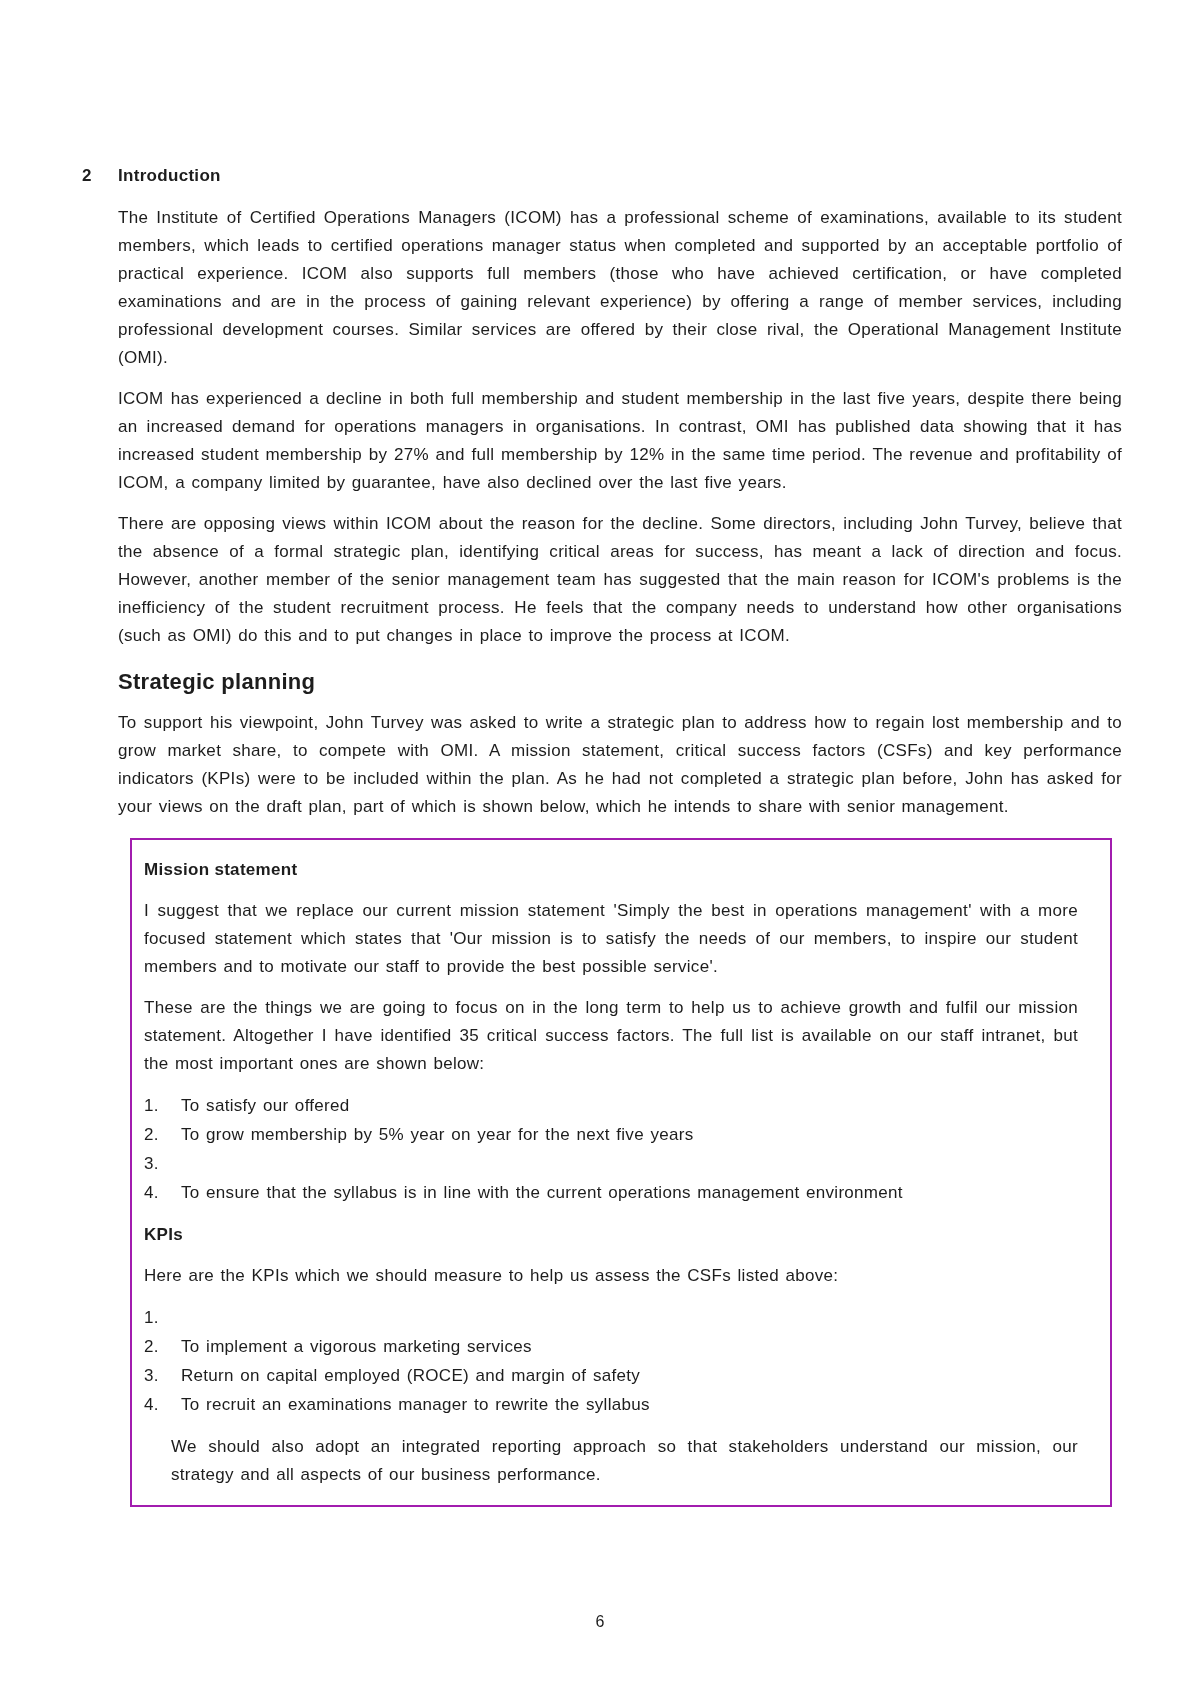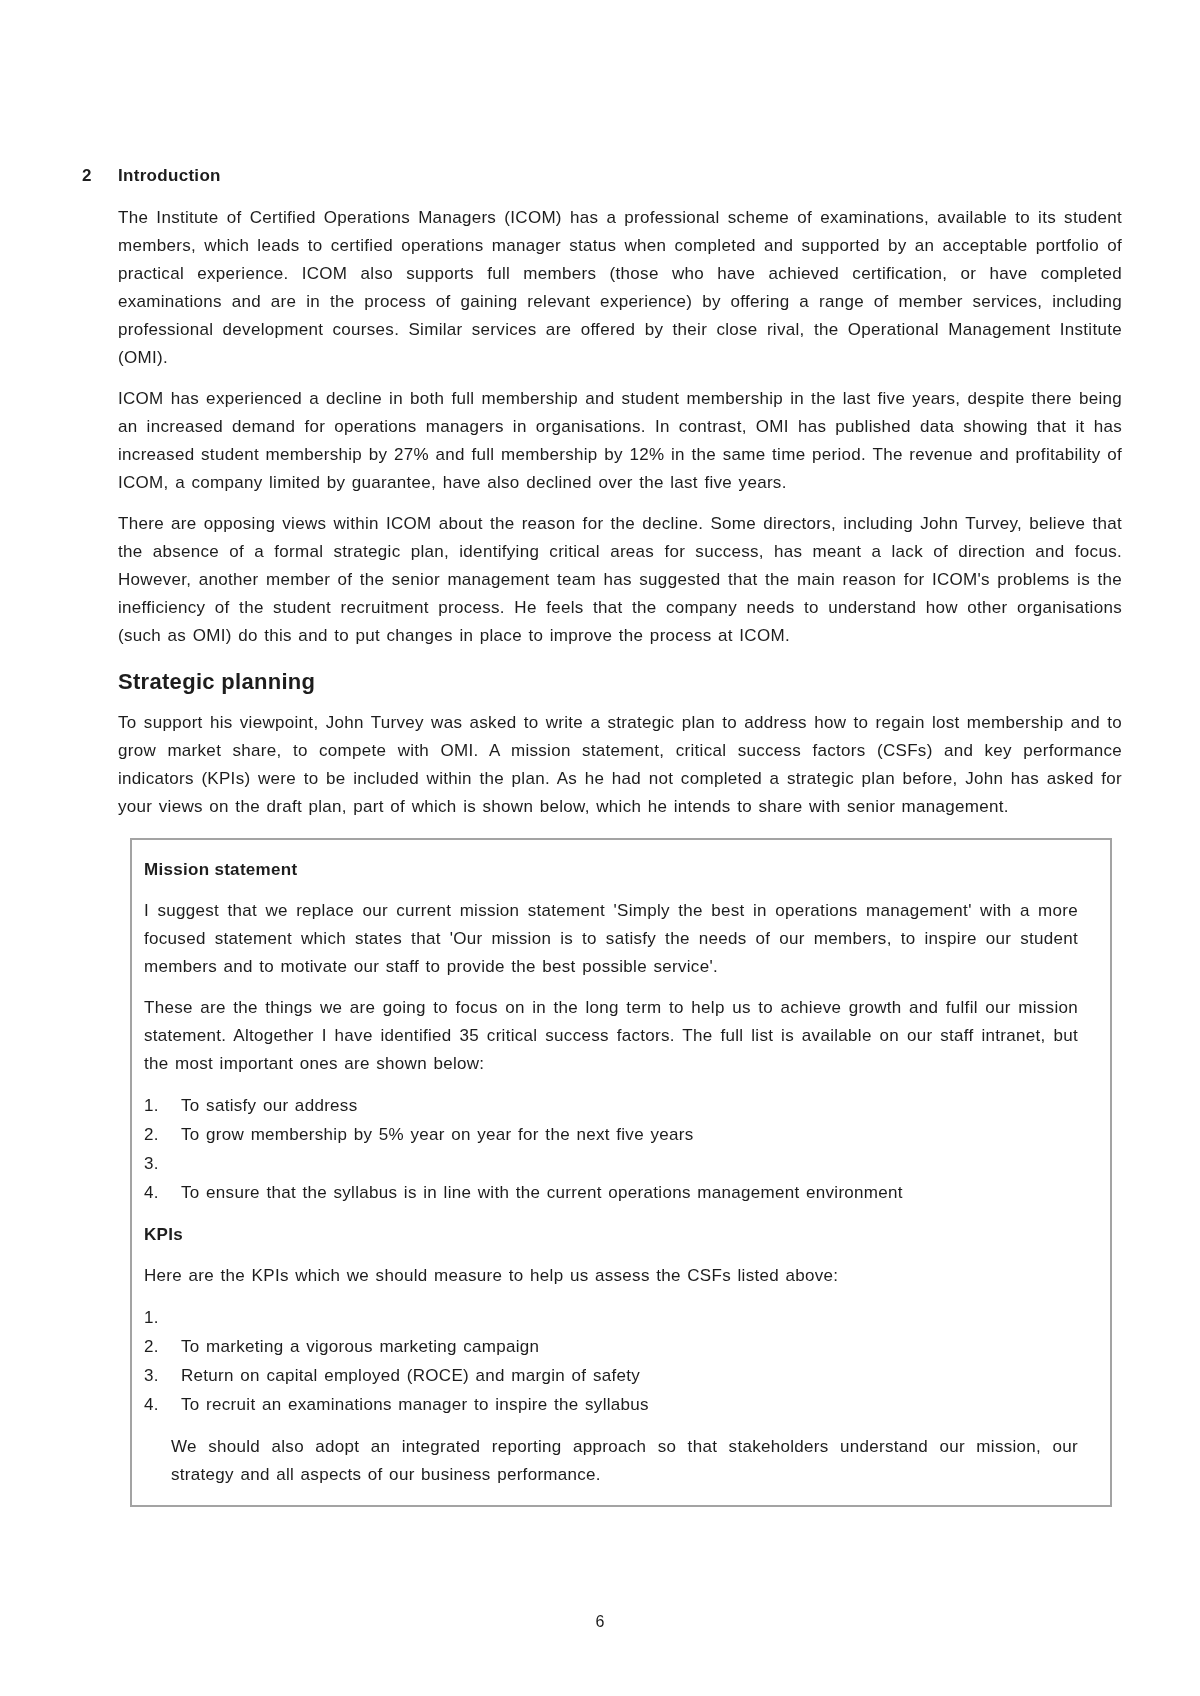--- a/index.html
+++ b/index.html
@@ -44,21 +44,21 @@
     margin: 0 0 13px 0;
   }
   .sub-heading {
     font-size: 22px;
     font-weight: bold;
     line-height: 28px;
     letter-spacing: 0.3px;
     margin: 18px 0 13px 0;
   }
   .plan-box {
-    border: 2px solid #a3a3a3;
+    border: 2px solid #a21caf;
     margin: 17px 10px 0 12px;
     padding: 10px 32px 12px 12px;
   }
   .box-heading {
     font-size: 17px;
     font-weight: bold;
     line-height: 28px;
     letter-spacing: 0.3px;
     margin: 12px 0 13px 0;
   }
@@ -116,21 +116,21 @@
     <div class="plan-box">
 
       <h3 class="box-heading first">Mission statement</h3>
       <p class="body-text">I suggest that we replace our current mission statement 'Simply the best in operations management' with a more focused statement which states that 'Our mission is to satisfy the needs of our members, to inspire our student members and to motivate our staff to provide the best possible service'.</p>
 
       <p class="body-text">These are the things we are going to focus on in the long term to help us to achieve growth and fulfil our mission statement. Altogether I have identified 35 critical success factors. The full list is available on our staff intranet, but the most important ones are shown below:</p>
 
       <div class="num-list">
         <div class="num-item">
           <span class="num">1.</span>
-          <span>To satisfy our address</span>
+          <span>To satisfy our offered</span>
         </div>
         <div class="num-item">
           <span class="num">2.</span>
           <span>To grow membership by 5% year on year for the next five years</span>
         </div>
         <div class="num-item">
           <span class="num">3.</span>
         </div>
         <div class="num-item">
           <span class="num">4.</span>
@@ -140,29 +140,29 @@
 
       <h3 class="box-heading">KPIs</h3>
       <p class="body-text">Here are the KPIs which we should measure to help us assess the CSFs listed above:</p>
 
       <div class="num-list">
         <div class="num-item">
           <span class="num">1.</span>
         </div>
         <div class="num-item">
           <span class="num">2.</span>
-          <span>To marketing a vigorous marketing campaign</span>
+          <span>To implement a vigorous marketing services</span>
         </div>
         <div class="num-item">
           <span class="num">3.</span>
           <span>Return on capital employed (ROCE) and margin of safety</span>
         </div>
         <div class="num-item">
           <span class="num">4.</span>
-          <span>To recruit an examinations manager to inspire the syllabus</span>
+          <span>To recruit an examinations manager to rewrite the syllabus</span>
         </div>
       </div>
 
       <p class="body-text closing">We should also adopt an integrated reporting approach so that stakeholders understand our mission, our strategy and all aspects of our business performance.</p>
 
     </div>
   </div>
 
   <div class="page-number">6</div>
 </div>

